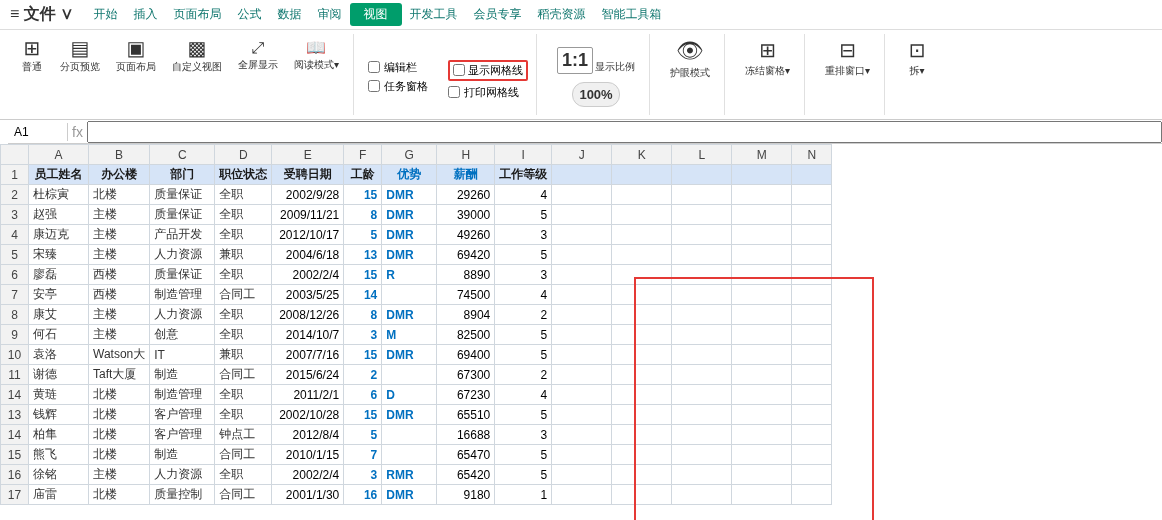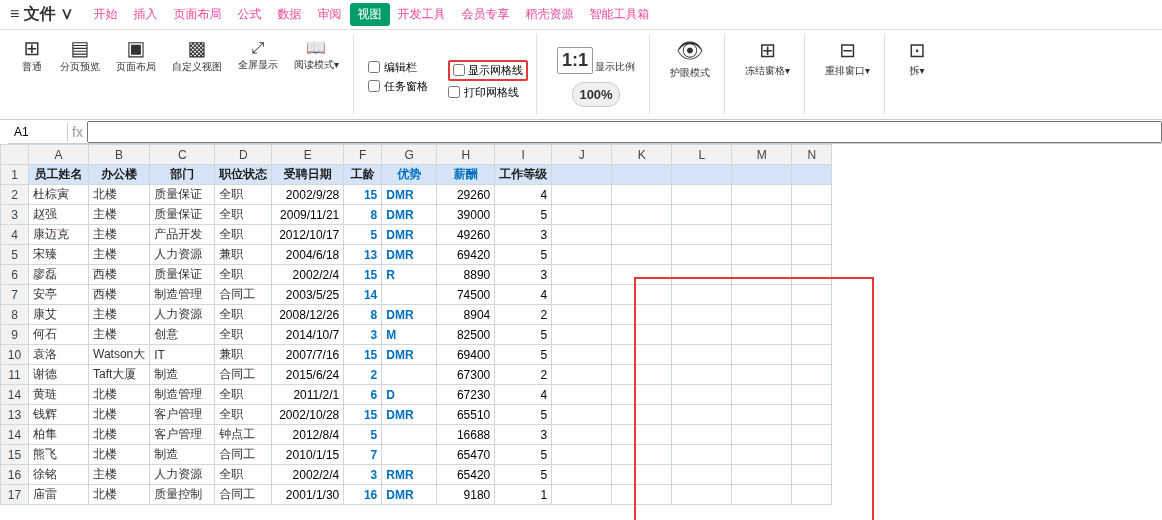--- a/index.html
+++ b/index.html
@@ -3,21 +3,21 @@
   <meta charset="utf-8">
   <style>
     * { margin: 0; padding: 0; box-sizing: border-box; }
     body { font-family: 'Microsoft YaHei', SimSun, sans-serif; font-size: 12px; background: #fff; overflow: hidden; width: 1162px; height: 520px; }
 
     
     .menu-bar {
       display: flex; align-items: center; background: #fff; border-bottom: 1px solid #ddd;
       padding: 2px 4px; height: 30px;
     }
-    .menu-bar-item { padding: 2px 8px; cursor: pointer; font-size: 12px; color: #ec4899; white-space: nowrap; }
+    .menu-bar-item { padding: 2px 8px; cursor: pointer; font-size: 12px; color: #0f766e; white-space: nowrap; }
     .menu-logo { font-size: 16px; font-weight: bold; color: #333; margin-right: 6px; padding: 2px 6px; }
 
     
     .ribbon {
       display: flex; align-items: stretch; background: #fff; border-bottom: 1px solid #ccc;
       padding: 4px 6px; height: 90px; gap: 6px;
     }
     .ribbon-section {
       display: flex; flex-direction: column; align-items: center; justify-content: flex-start;
       border-right: 1px solid #e0e0e0; padding: 0 8px; gap: 4px; min-width: fit-content;
@@ -31,21 +31,21 @@
     }
     .ribbon-btn-icon { font-size: 20px; line-height: 1; }
     .ribbon-btn-label { font-size: 10px; white-space: nowrap; }
 
     
     .checkbox-group { display: flex; flex-direction: column; gap: 4px; padding: 4px 0; }
     .checkbox-item { display: flex; align-items: center; gap: 4px; font-size: 11px; cursor: pointer; }
     .checkbox-item input[type=checkbox] { width: 12px; height: 12px; }
 
     
-    .tab-active { background: #009d6b; color: #fff; border-radius: 3px; padding: 3px 8px; font-size: 12px; }
+    .tab-active { background: #009d6b; color: #fff; border-radius: 3px; padding: 3px 14px; font-size: 12px; }
 
     
     .formula-bar {
       display: flex; align-items: center; background: #fff; border-bottom: 1px solid #ccc;
       height: 24px;
       margin-left: 8px;
     }
     .cell-ref { width: 60px; border-right: 1px solid #ccc; padding: 2px 6px; font-size: 12px; }
     .formula-input { flex: 1; padding: 2px 6px; font-size: 12px; }
 

